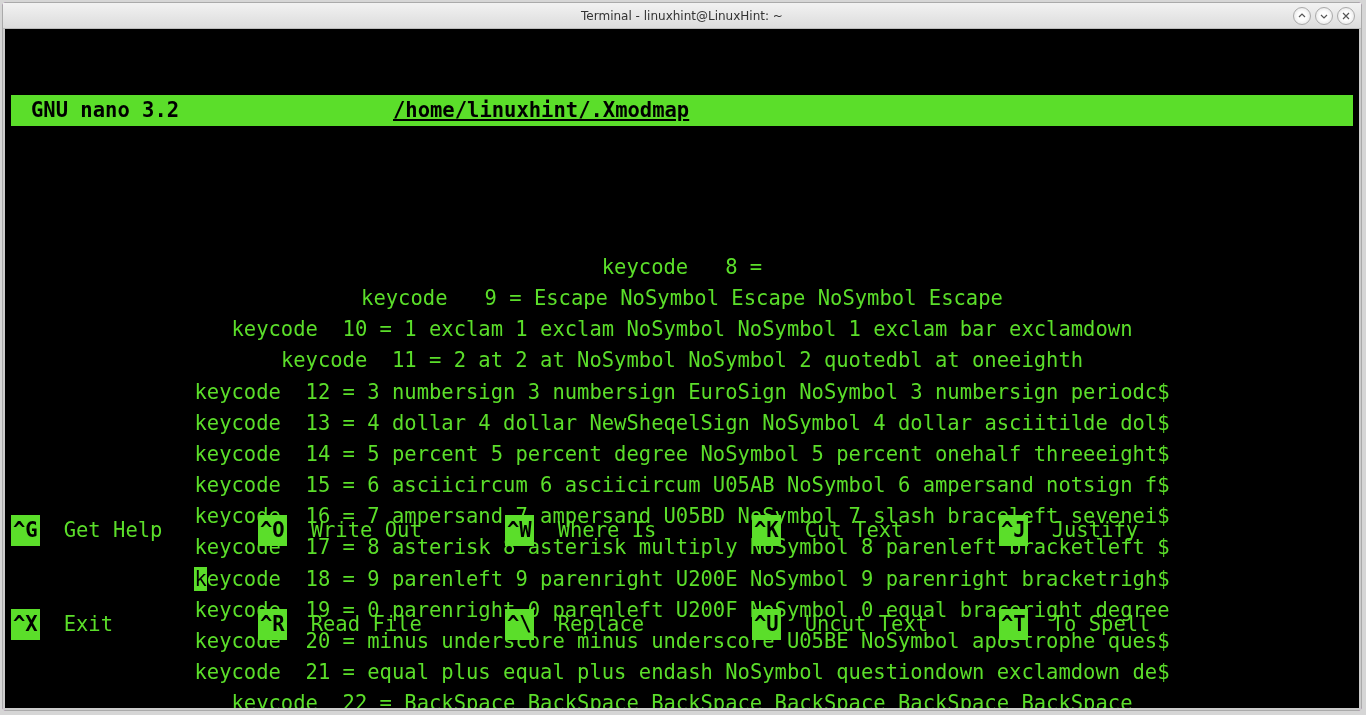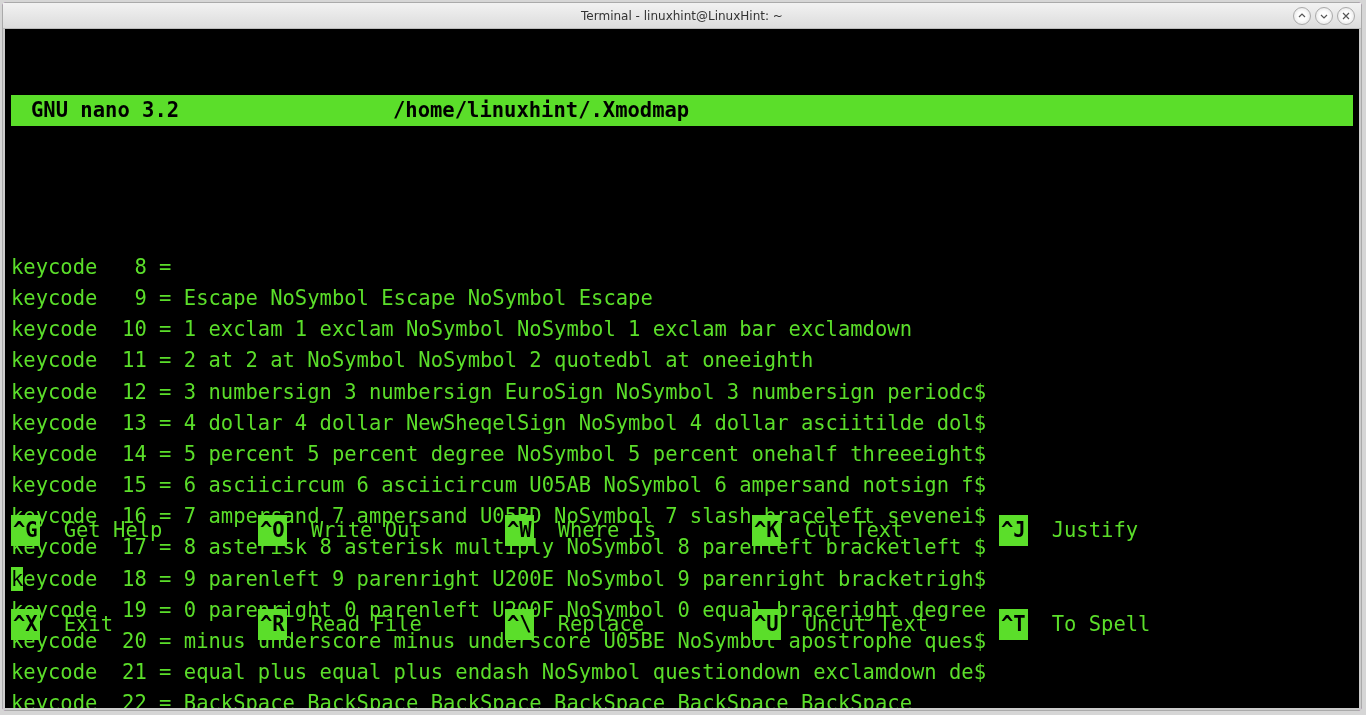--- a/index.html
+++ b/index.html
@@ -67,25 +67,25 @@
   }
   .nano-header {
     background: #5bde2a;
     color: #000;
     display: flex;
     width: 100%;
     padding: 0 2px;
     font-weight: bold;
   }
   .nano-header .app { width: 380px; padding-left: 18px; }
-  .nano-header .file { flex: 1; }
+  .nano-header .file { flex: 1; text-decoration: underline; }
   .content {
     margin-top: 32px;
   }
-  .line { white-space: pre; }
+  .line { white-space: pre; text-align: center; }
   .cursor {
     background: #5bde2a;
     color: #000;
   }
   .shortcuts {
     position: absolute;
     bottom: 6px;
     left: 6px;
     right: 6px;
   }

